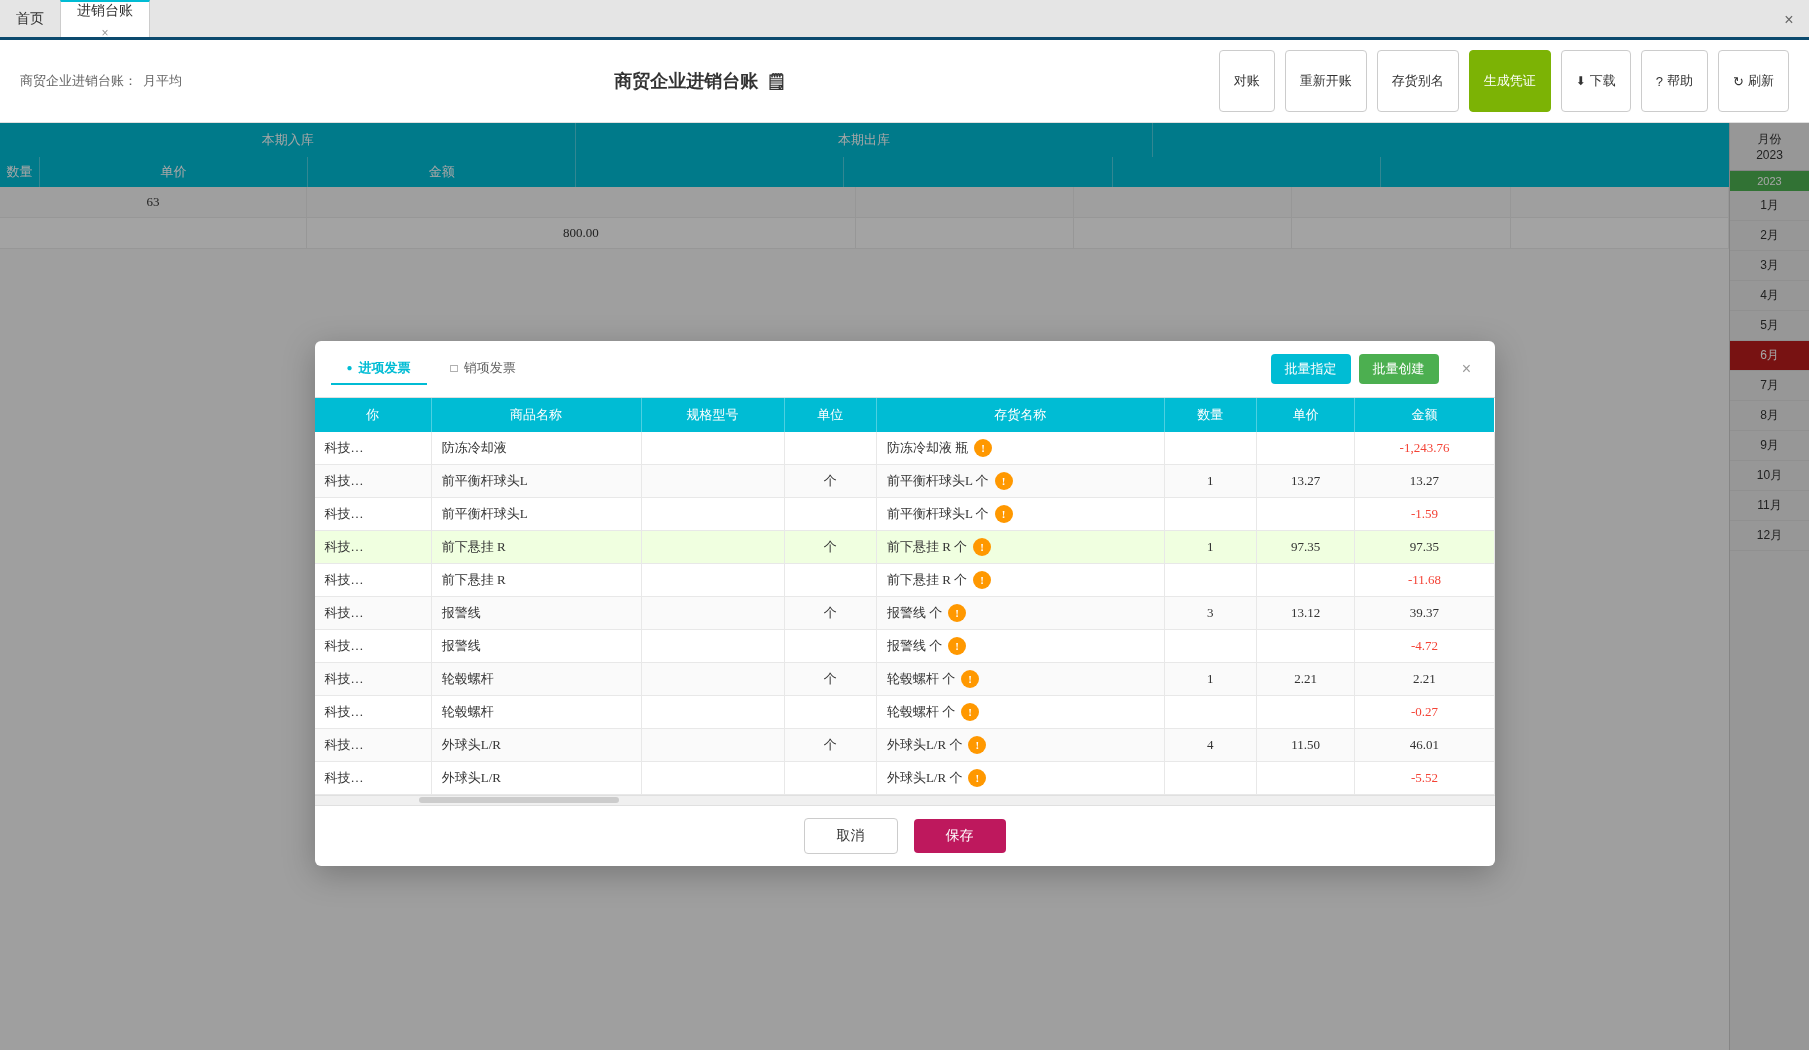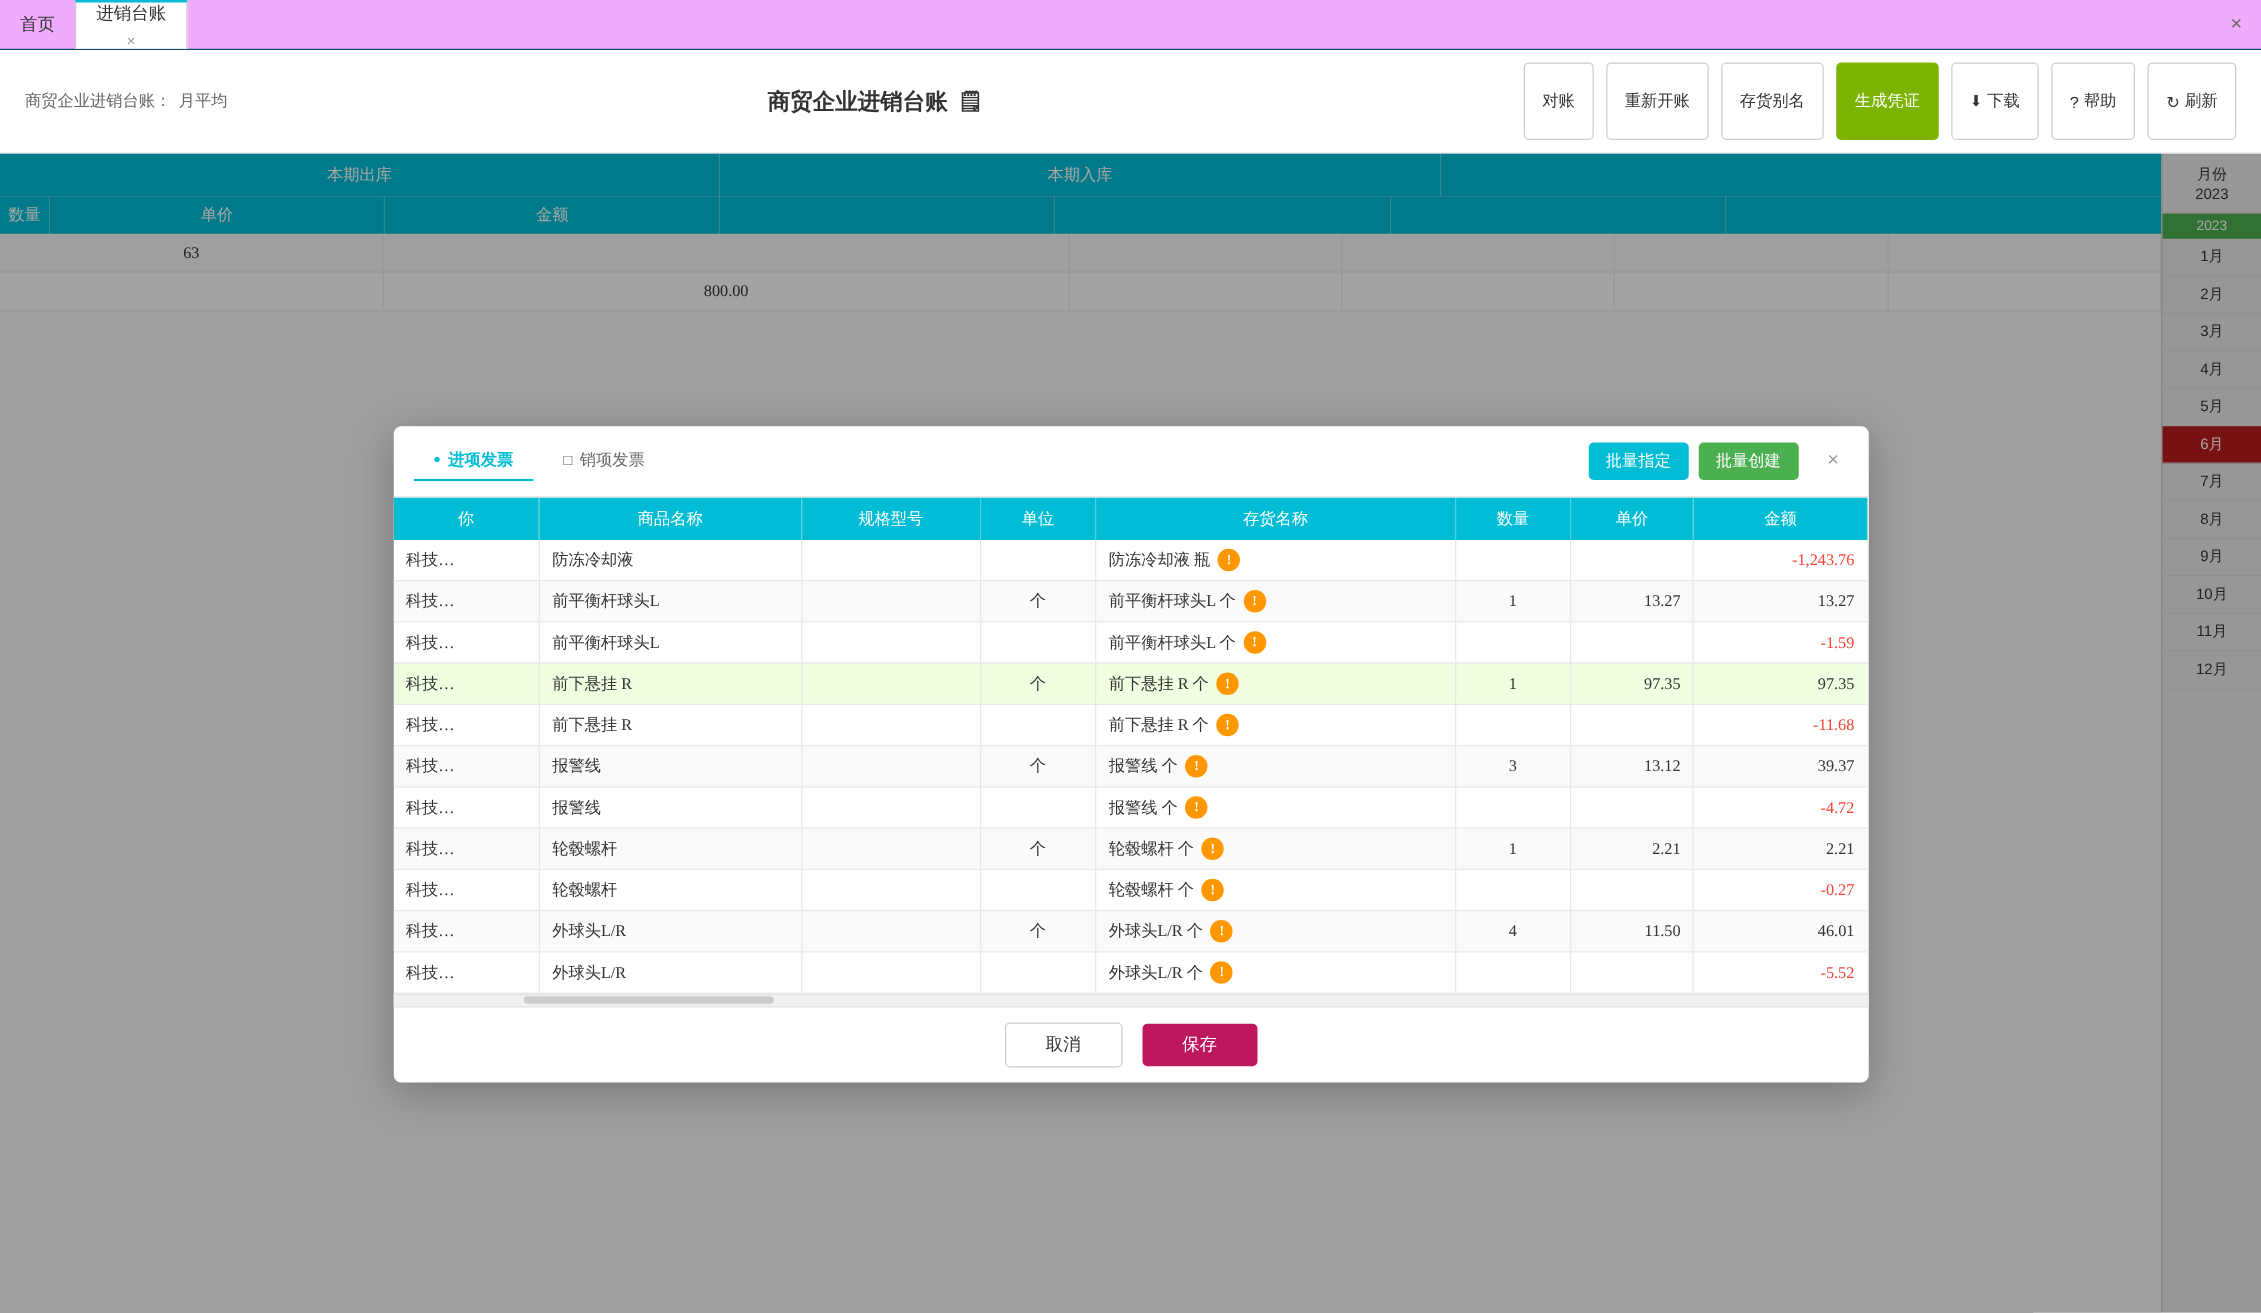--- a/index.html
+++ b/index.html
@@ -1,21 +1,21 @@
 <!DOCTYPE html>
 <html><head>
   <meta charset="utf-8">
   <style>
     * { box-sizing: border-box; margin: 0; padding: 0; }
     body { font-family: 'Microsoft YaHei', Arial, sans-serif; font-size: 13px; background: #d0d0d0; width: 1809px; height: 1050px; overflow: hidden; }
 
     
     .tab-bar {
-      display: flex; align-items: flex-start; background: #f0abfc; height: 40px;
-      border-bottom: 1px solid #0c4a6e; position: relative;
+      display: flex; align-items: flex-start; background: #e5e5e5; height: 40px;
+      border-bottom: 3px solid #0c4a6e; position: relative;
     }
     .tab-home {
       padding: 0 16px; height: 100%; display: flex; align-items: center;
       cursor: pointer; color: #333; font-size: 14px;
     }
     .tab-active {
       background: #fff; border-top: 2px solid #00bcd4; border-left: 1px solid #ccc;
       border-right: 1px solid #ccc; padding: 0 16px; height: 100%;
       display: flex; align-items: center; gap: 6px; cursor: pointer; color: #333; font-size: 14px; flex-direction: column;
     }
@@ -113,21 +113,21 @@
       font-weight: normal; white-space: nowrap;
     }
     tbody tr { border-bottom: 1px solid #e8e8e8; }
     tbody tr:nth-child(even) { background: #fafafa; }
     tbody tr.highlighted { background: #f0ffe0; }
     tbody td {
       padding: 7px 10px; text-align: center; border-right: 1px solid #e8e8e8;
       white-space: nowrap; color: #333;
     }
     tbody td.text-left { text-align: left; }
-    tbody td.text-right { text-align: right; margin-top: 20px; }
+    tbody td.text-right { text-align: center; margin-top: 20px; }
     tbody td.negative { color: #f44336; }
     .warning-icon {
       display: inline-flex; align-items: center; justify-content: center;
       width: 18px; height: 18px; background: #ff9800; border-radius: 50%;
       color: #fff; font-size: 11px; font-weight: bold;
     }
 
     
     .dialog-footer {
       padding: 12px 16px; display: flex; align-items: center; justify-content: center;
@@ -200,22 +200,22 @@
     </button>
     <button class="btn">
       <span>↻</span>
       <span>刷新</span>
     </button>
   </div>
 
   <div class="bg-content">
 
     <div style="display:grid; grid-template-columns: 1fr 1fr 1fr; background:#00bcd4; color:#fff; text-align:center; margin-right:80px;">
+      <div style="padding:8px; border-right:1px solid rgba(255,255,255,0.3); font-size:13px;">本期入库</div>
       <div style="padding:8px; border-right:1px solid rgba(255,255,255,0.3); font-size:13px;">本期出库</div>
-      <div style="padding:8px; border-right:1px solid rgba(255,255,255,0.3); font-size:13px;">本期入库</div>
     </div>
 
     <div style="display:grid; grid-template-columns: 40px 1fr 3fr 1fr 3fr 1fr 3fr 1fr 3fr 1fr 3fr 1fr 3fr 80px; background:#00bcd4; color:#fff; text-align:center; margin-right:80px;">
       <div style="padding:6px 4px; border-right:1px solid rgba(255,255,255,0.3); font-size:13px;">数量</div>
       <div style="padding:6px 4px; border-right:1px solid rgba(255,255,255,0.3); font-size:13px; grid-column: span 2;">单价</div>
       <div style="padding:6px 4px; border-right:1px solid rgba(255,255,255,0.3); font-size:13px; grid-column: span 2;">金额</div>
       <div style="padding:6px 4px; border-right:1px solid rgba(255,255,255,0.3); font-size:13px; grid-column: span 2;"></div>
       <div style="padding:6px 4px; border-right:1px solid rgba(255,255,255,0.3); font-size:13px; grid-column: span 2;"></div>
       <div style="padding:6px 4px; border-right:1px solid rgba(255,255,255,0.3); font-size:13px; grid-column: span 2;"></div>
       <div style="padding:6px 4px; font-size:13px; grid-column: span 2;"></div>

